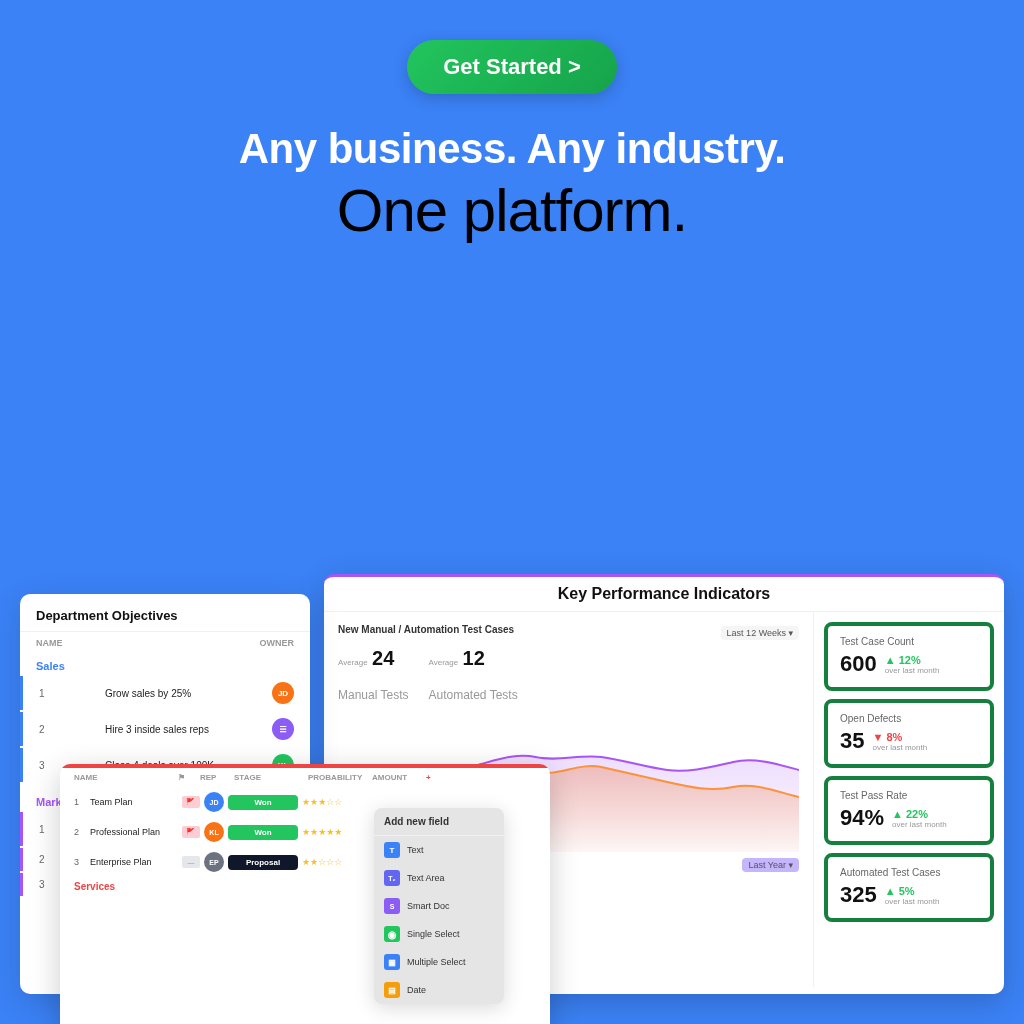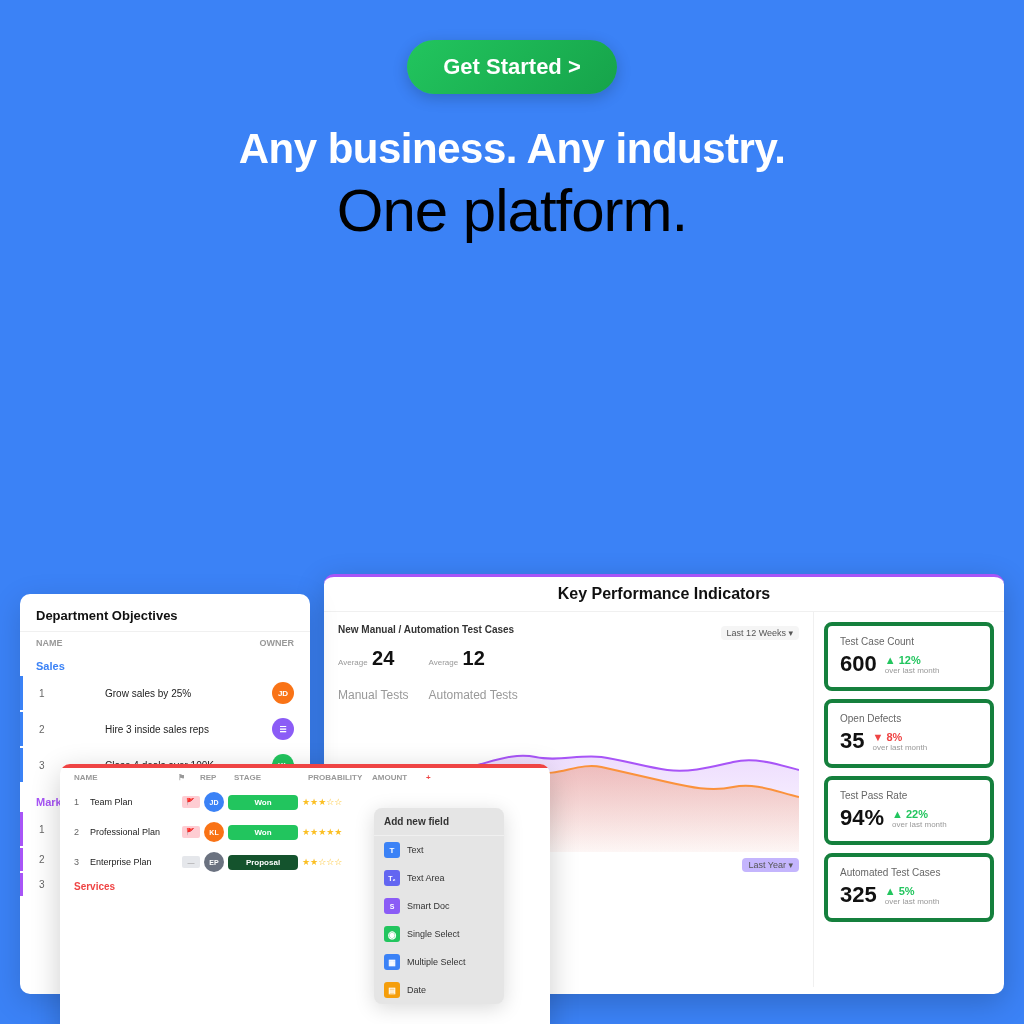--- a/index.html
+++ b/index.html
@@ -240,21 +240,21 @@
       font-size: 8px;
       font-weight: 600;
       color: white;
       border-radius: 4px;
       padding: 3px 8px;
       text-align: center;
       width: 70px;
     }
 
     .stage-won { background: #22c55e; }
-    .stage-proposal { background: #14532d; }
+    .stage-proposal { background: #0f172a; }
 
     .stars {
       color: #fbbf24;
       font-size: 9px;
       width: 60px;
     }
 
     
     .kpi-panel {
       position: absolute;

